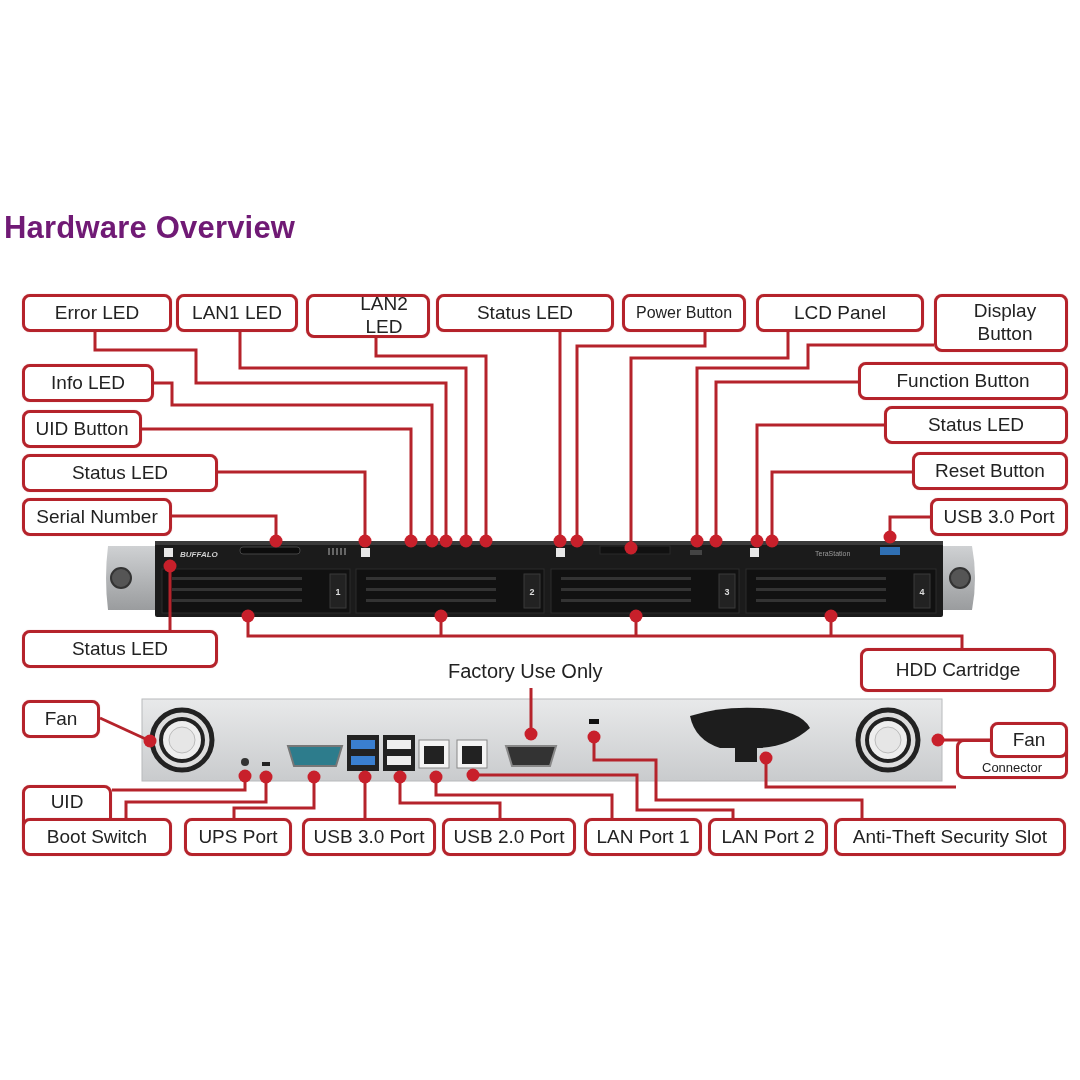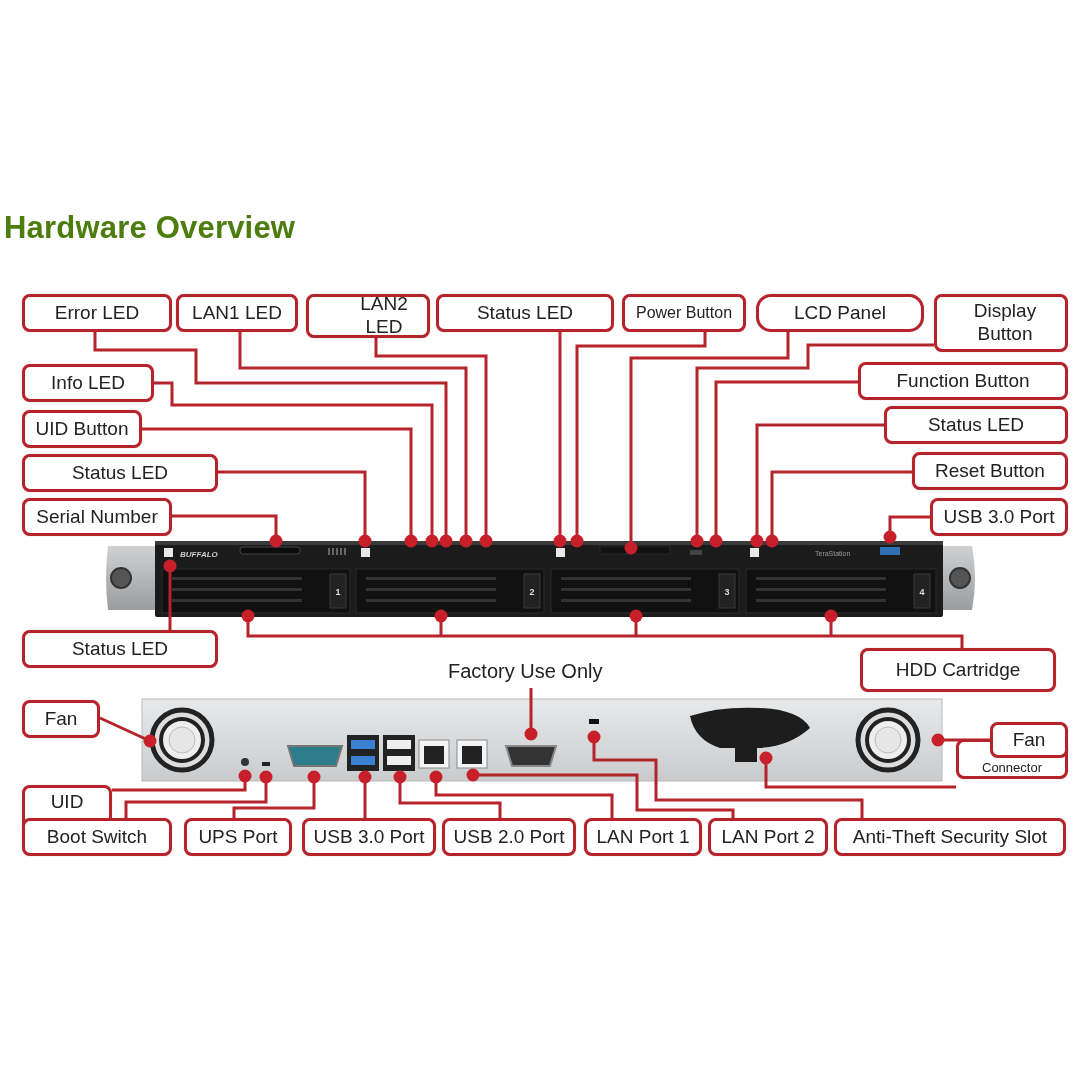--- a/index.html
+++ b/index.html
@@ -1,17 +1,17 @@
 <!DOCTYPE html>
 <html><head>
 <meta charset="utf-8">
 <style>
   html,body{margin:0;padding:0;background:#ffffff;}
   body{width:1080px;height:1080px;position:relative;overflow:hidden;font-family:"Liberation Sans",sans-serif;}
-  #title{position:absolute;left:4px;top:210px;font-size:31px;font-weight:bold;color:#4d7c0f;letter-spacing:0.2px;}
+  #title{position:absolute;left:4px;top:210px;font-size:31px;font-weight:bold;color:#701a75;letter-spacing:0.2px;}
   #diagram{position:absolute;left:0;top:0;}
   .lbl{position:absolute;box-sizing:border-box;border:3px solid #b5232b;border-radius:8px;background:#fff;
        display:flex;align-items:center;justify-content:center;text-align:center;color:#222;
        font-size:19px;line-height:1.2;white-space:pre-line;box-shadow:0 0 1px rgba(181,35,43,.5);}
   .lbl.small{font-size:16px;}
   .lbl.tiny{font-size:13px;line-height:1.35;}
   .freetext{position:absolute;font-size:20px;color:#222;}
 </style>
 </head>
 <body>
@@ -195,21 +195,21 @@
       <circle cx="531" cy="734" r="6.5"></circle>
     </g>
 </svg>
 
 <div id="labels">
     <div class="lbl " style="left: 22px; top: 294px; width: 150px; height: 38px;">Error LED</div>
     <div class="lbl " style="left: 176px; top: 294px; width: 122px; height: 38px;">LAN1 LED</div>
     <div class="lbl " style="left: 306px; top: 294px; width: 124px; height: 44px; padding-left: 32px;">LAN2 LED</div>
     <div class="lbl " style="left: 436px; top: 294px; width: 178px; height: 38px;">Status LED</div>
     <div class="lbl small" style="left: 622px; top: 294px; width: 124px; height: 38px;">Power Button</div>
-    <div class="lbl " style="left: 756px; top: 294px; width: 168px; height: 38px; border-radius: 15px;">LCD Panel</div>
+    <div class="lbl " style="left: 756px; top: 294px; width: 168px; height: 38px;">LCD Panel</div>
     <div class="lbl " style="left: 934px; top: 294px; width: 134px; height: 58px; padding-left: 8px;">Display
 Button</div>
     <div class="lbl " style="left: 858px; top: 362px; width: 210px; height: 38px;">Function Button</div>
     <div class="lbl " style="left: 884px; top: 406px; width: 184px; height: 38px;">Status LED</div>
     <div class="lbl " style="left: 912px; top: 452px; width: 156px; height: 38px;">Reset Button</div>
     <div class="lbl " style="left: 930px; top: 498px; width: 138px; height: 38px;">USB 3.0 Port</div>
     <div class="lbl " style="left: 22px; top: 364px; width: 132px; height: 38px;">Info LED</div>
     <div class="lbl " style="left: 22px; top: 410px; width: 120px; height: 38px;">UID Button</div>
     <div class="lbl " style="left: 22px; top: 454px; width: 196px; height: 38px;">Status LED</div>
     <div class="lbl " style="left: 22px; top: 498px; width: 150px; height: 38px;">Serial Number</div>

